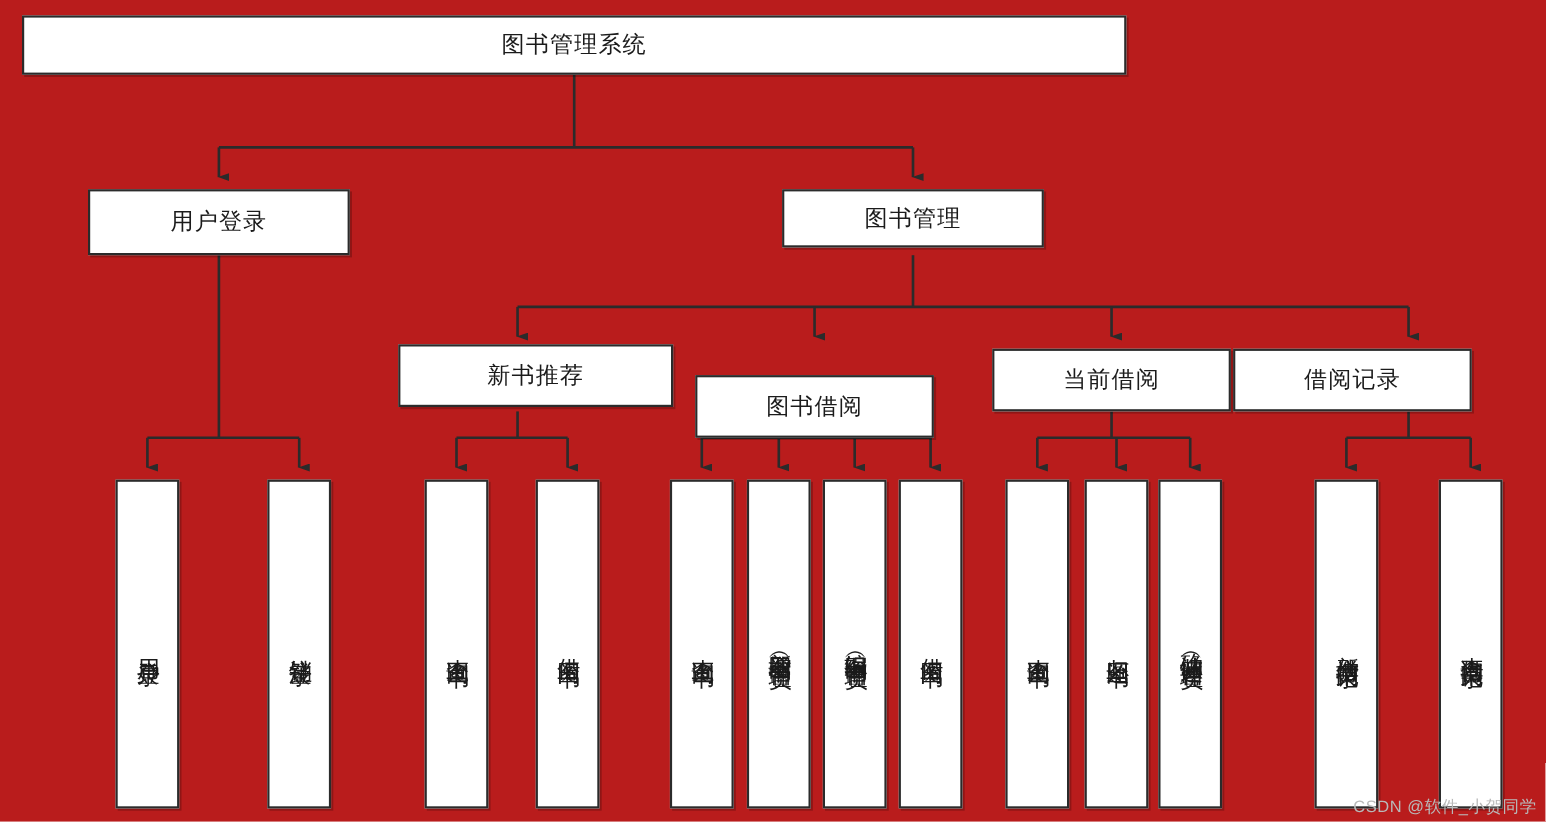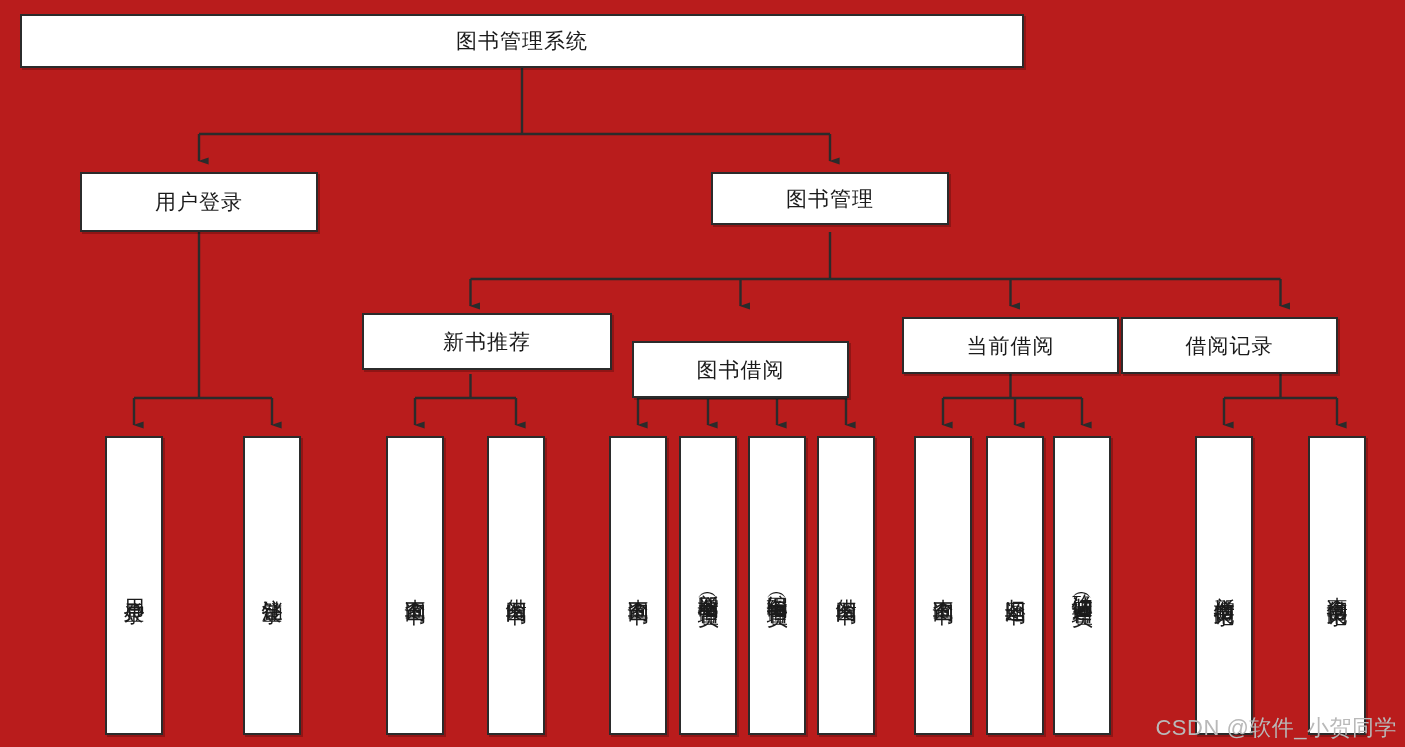--- a/index.html
+++ b/index.html
@@ -46,21 +46,21 @@
     font-size: 21px;
     line-height: 1.25;
     letter-spacing: 2px;
     padding: 6px 0;
     white-space: nowrap;
   }
   .watermark {
     position: absolute;
     right: 8px;
     bottom: 4px;
-    font-size: 22px;
+    font-size: 15px;
     color: #b9b9b9;
     letter-spacing: 0.5px;
     white-space: nowrap;
     user-select: none;
   }
 </style>
 </head>
 <body>
 
 <div id="canvas">

